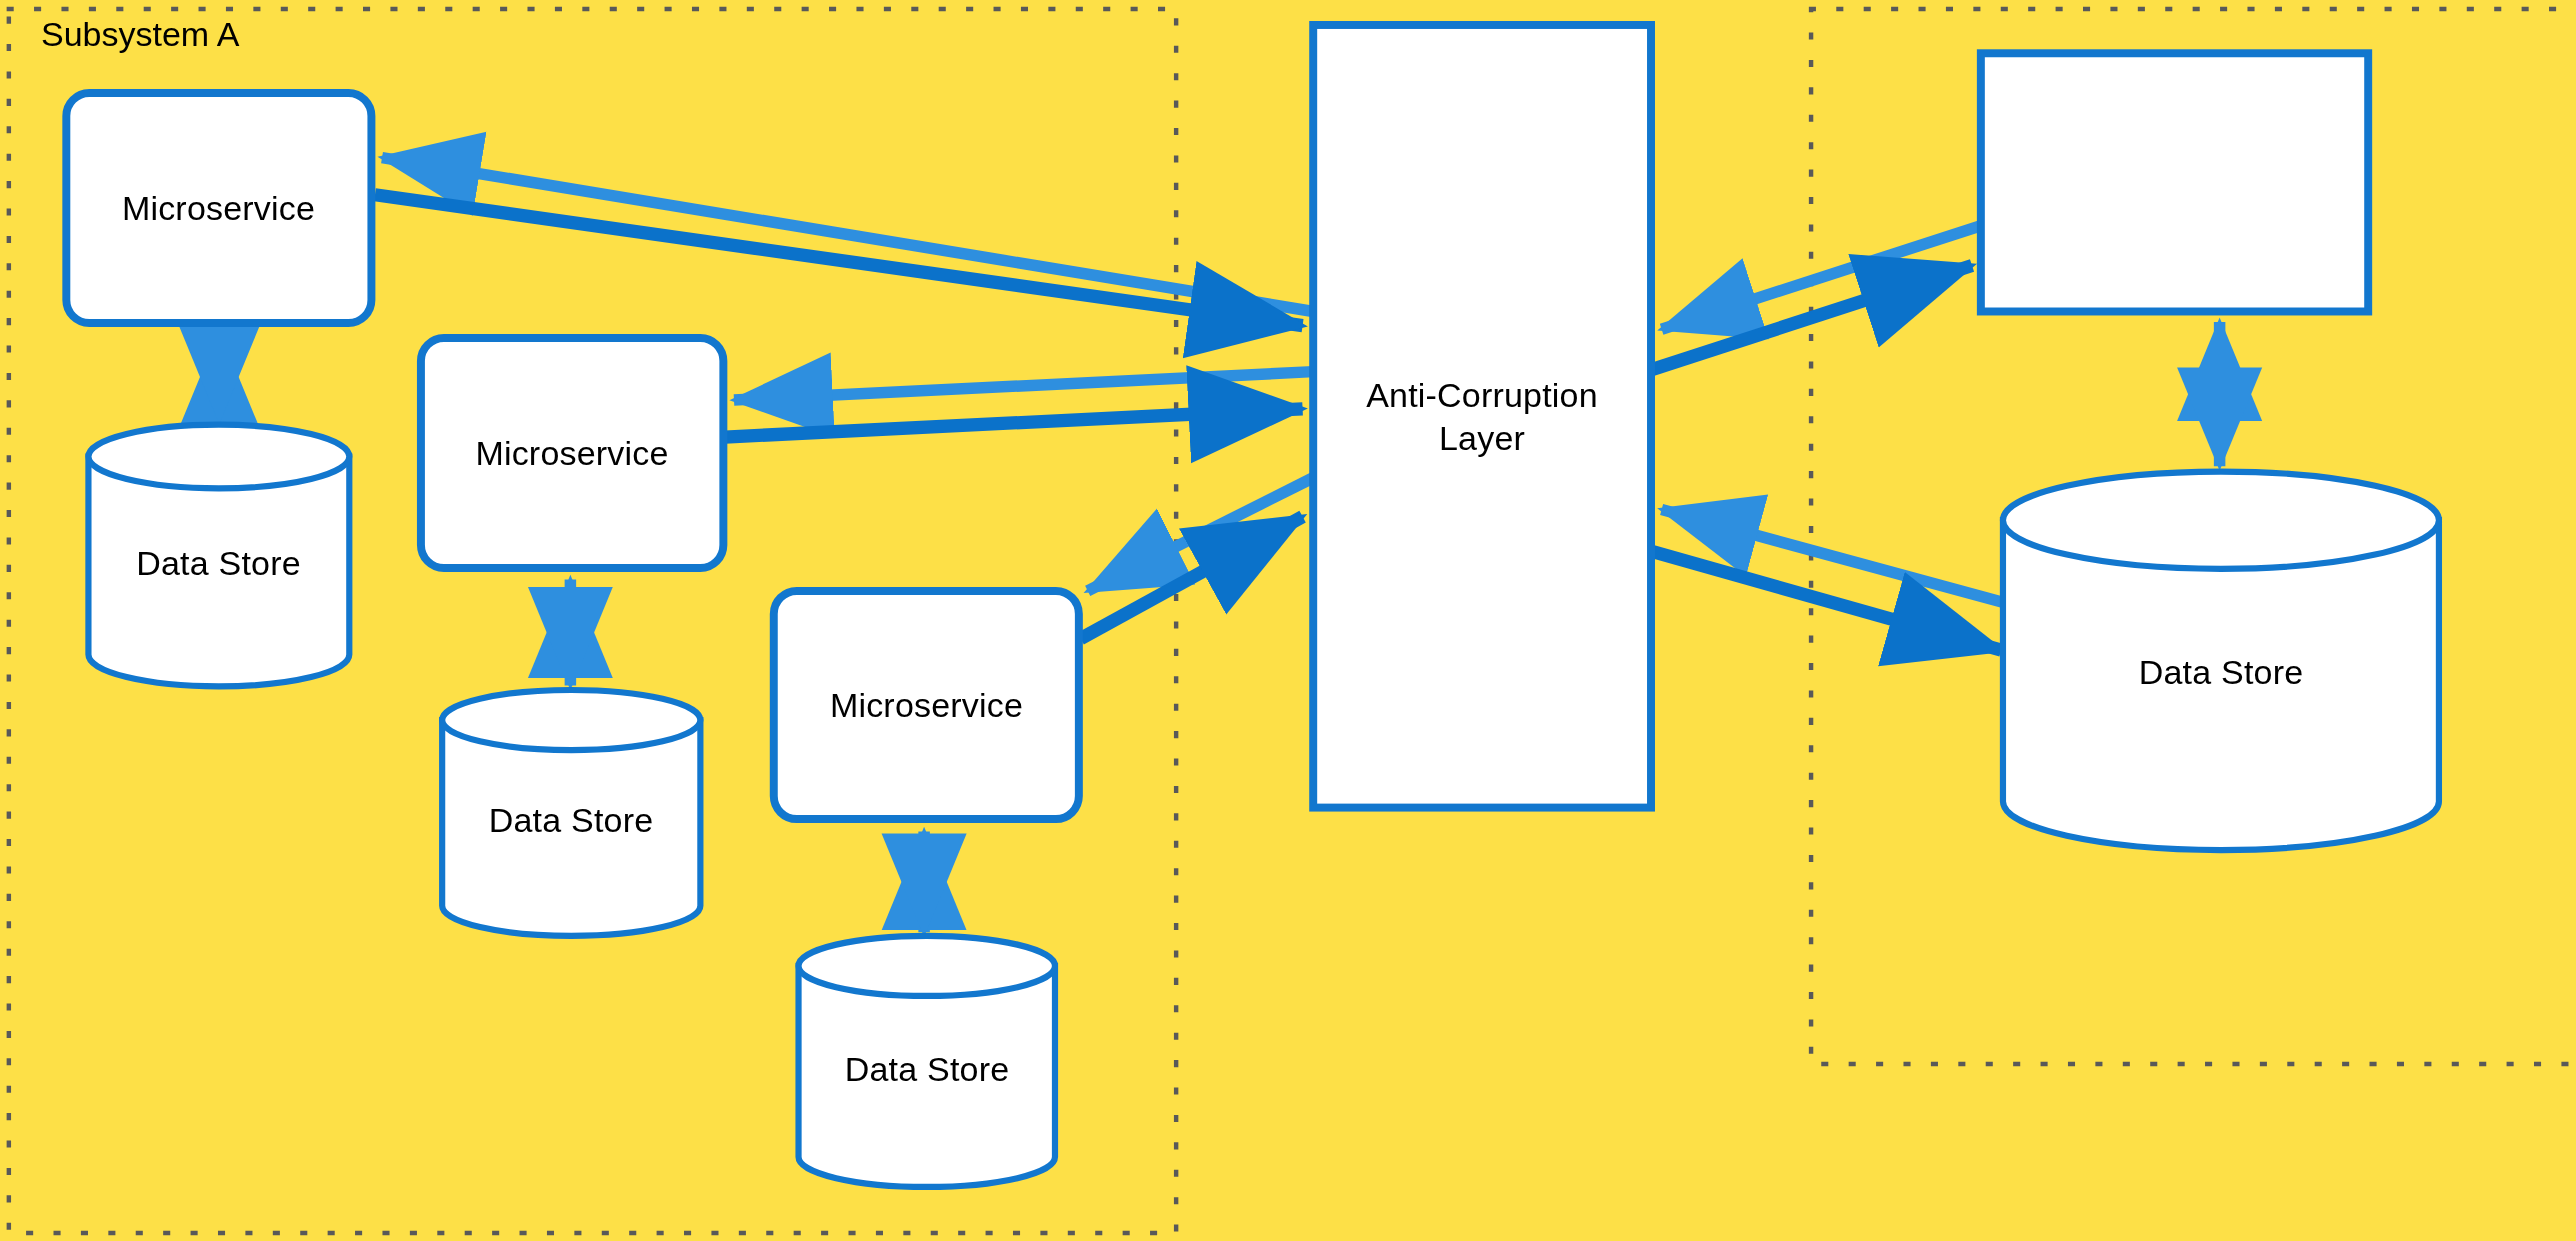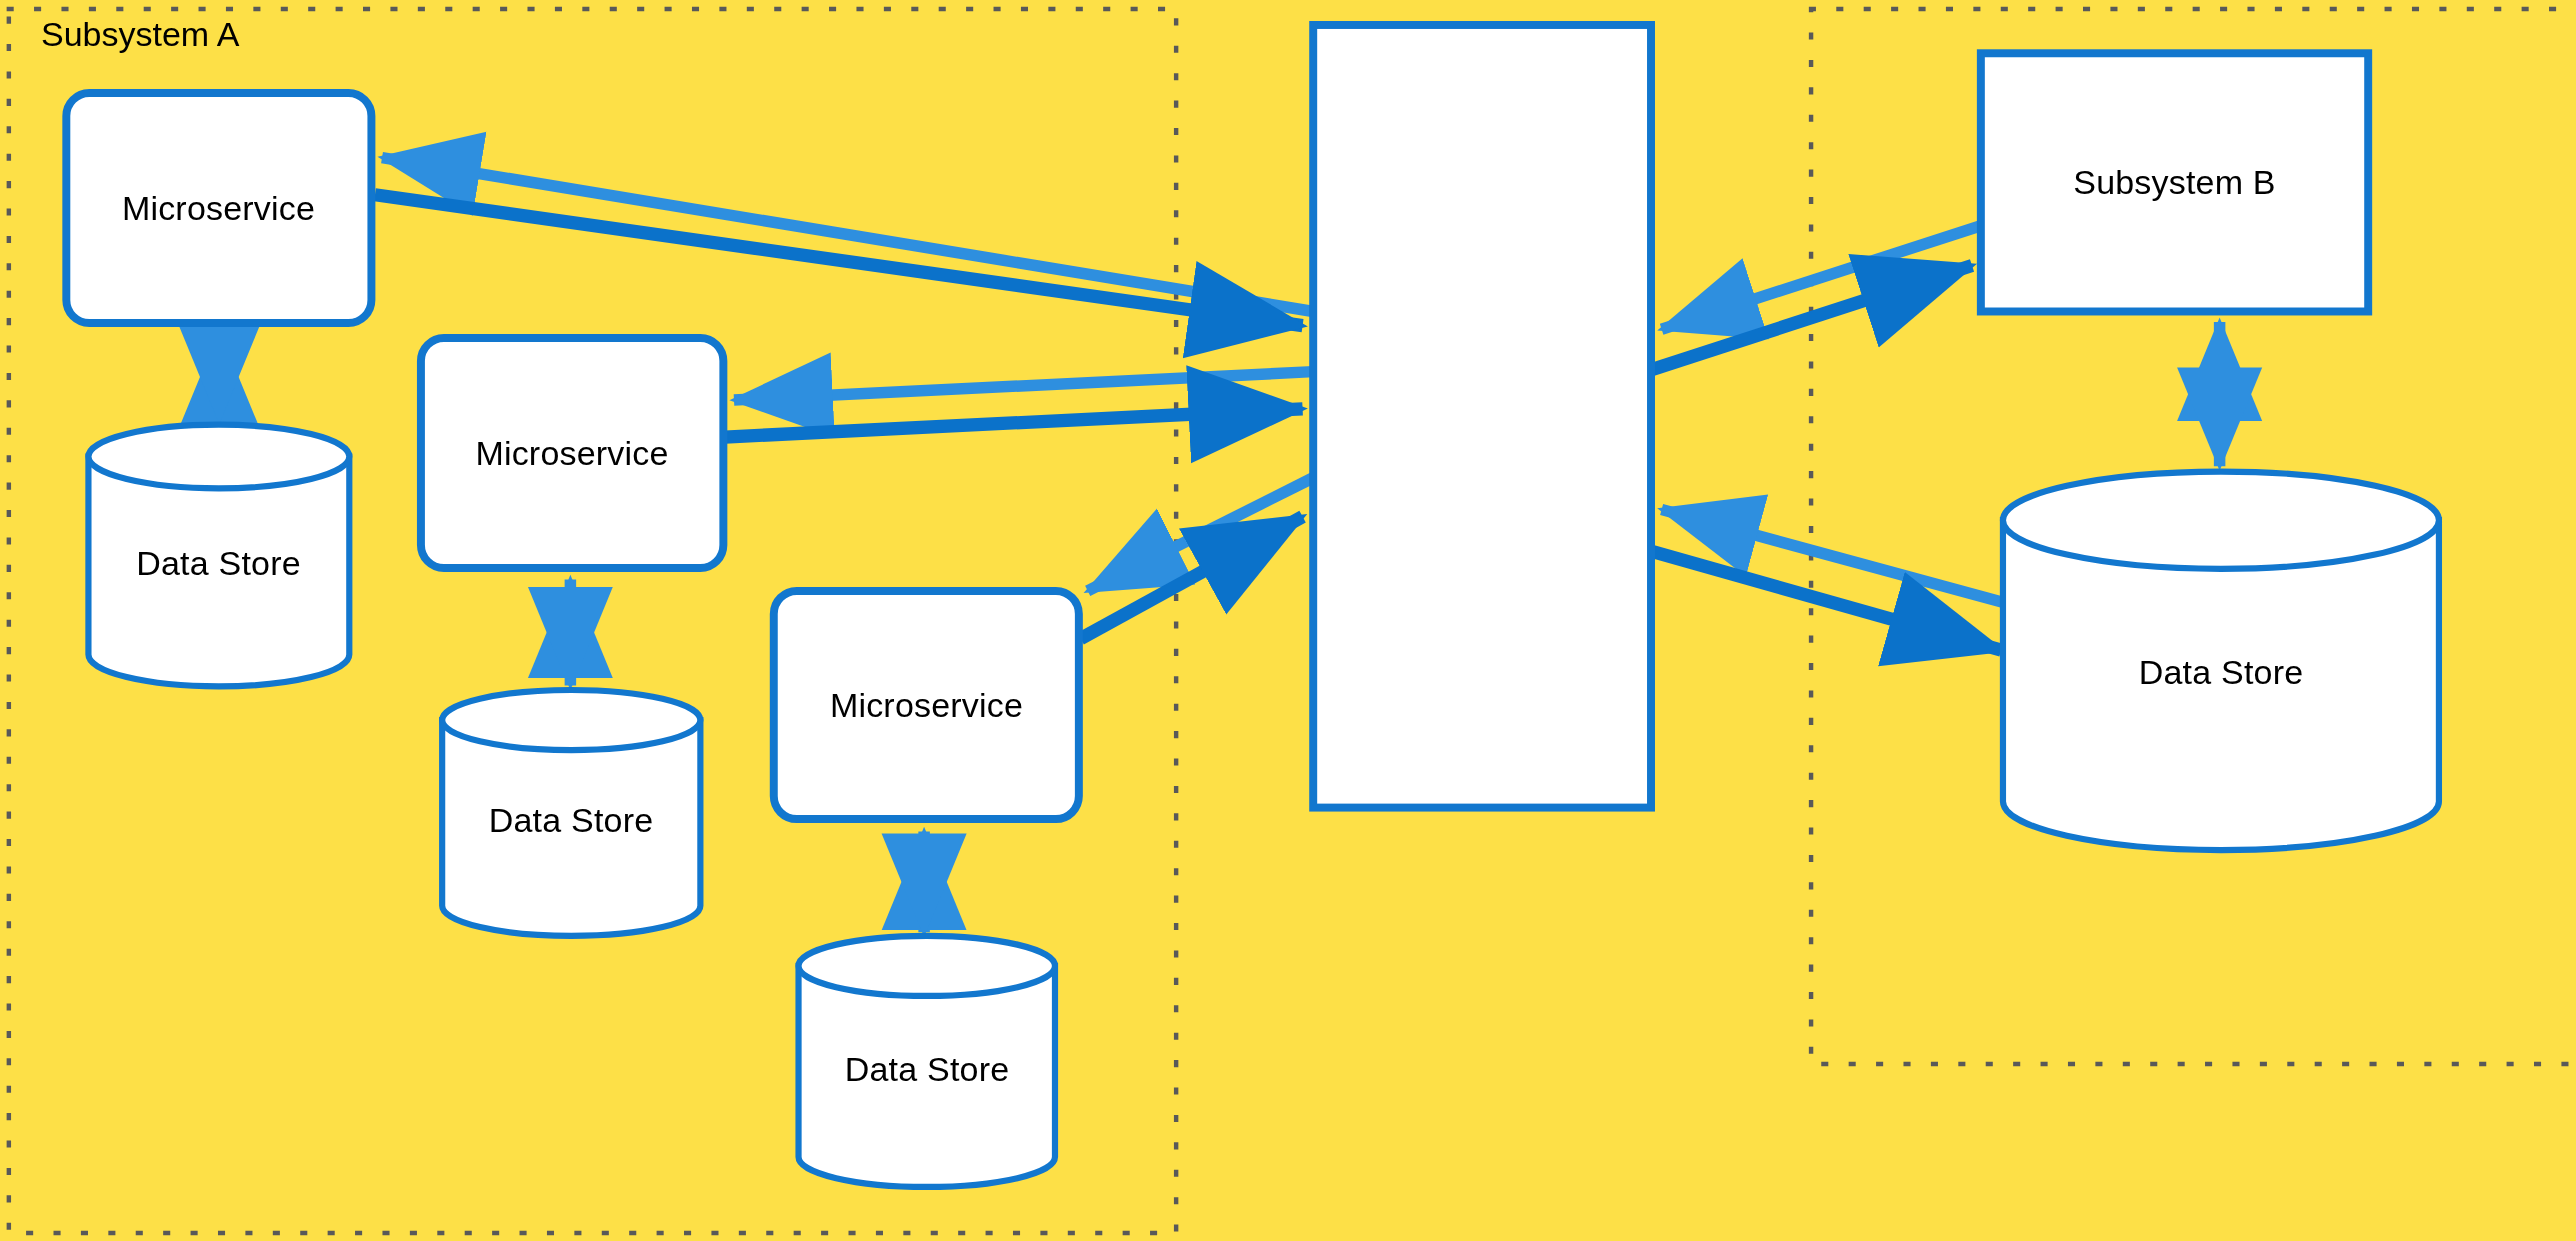--- a/index.html
+++ b/index.html
@@ -161,19 +161,20 @@
   <div class="node-label" style="left:88px; top:442px; width:261px; height:243px;">Data Store</div>
 
   <div class="node-label" style="left:421px; top:338px; width:302px; height:230px;">Microservice</div>
 
   <div class="node-label" style="left:442px; top:704px; width:258px; height:232px;">Data Store</div>
 
   <div class="node-label" style="left:774px; top:591px; width:305px; height:228px;">Microservice</div>
 
   <div class="node-label" style="left:799px; top:950px; width:256px; height:238px;">Data Store</div>
 
+  <div class="node-label" style="left:1313px; top:25px; width:338px; height:783px;">Anti-Corruption
+Layer</div>
 
-  <div class="node-label" style="left:1981px; top:53px; width:387px; height:258px;">Subsystem B</div>
 
   <div class="node-label" style="left:2003px; top:495px; width:436px; height:355px;">Data Store</div>
 
 </div>
 
 
 </body></html>

